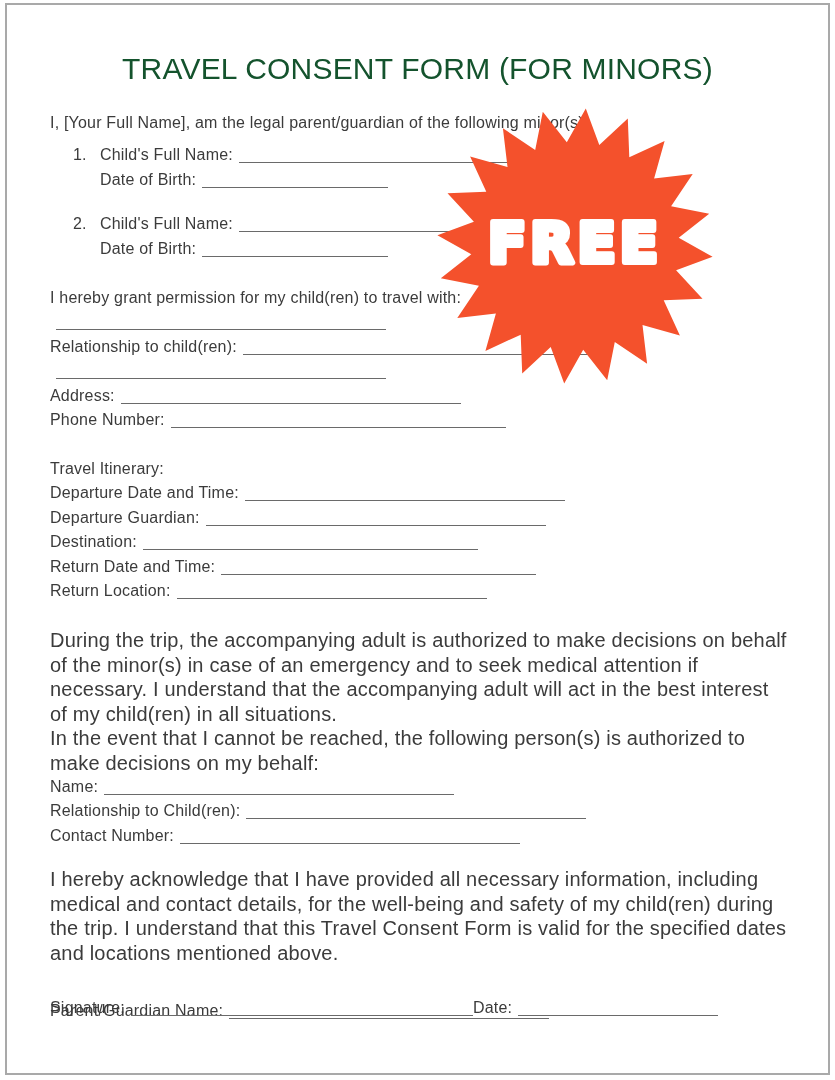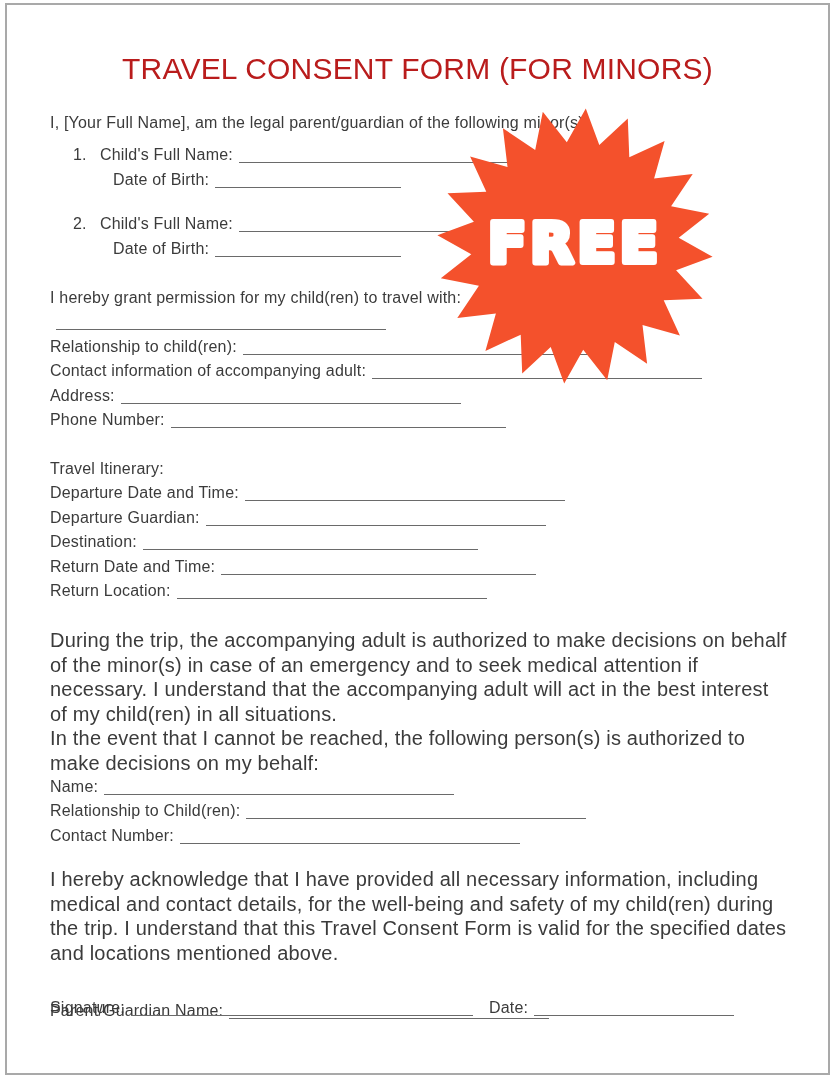--- a/index.html
+++ b/index.html
@@ -7,34 +7,34 @@
     width:835px;height:1080px;position:relative;background:#ffffff;
     font-family:"Liberation Sans", sans-serif;color:#3b3b3b;overflow:hidden;
   }
   .sheet{
     position:absolute;left:5px;top:3px;right:5px;bottom:5px;
     border:2px solid #a9a9a9;pointer-events:none;
   }
   .title{
     position:absolute;top:52px;left:0;width:835px;margin:0;
     text-align:center;font-size:30px;font-weight:500;letter-spacing:0.2px;
-    color:#b91c1c;
+    color:#14532d;
   }
   .row{
     position:absolute;left:50px;right:48px;
     font-size:16px;letter-spacing:0.2px;white-space:nowrap;
     line-height:24.5px;
   }
   .para{
     position:absolute;left:50px;width:740px;
     font-size:20px;letter-spacing:0.2px;line-height:24.6px;
     white-space:normal;
   }
   .num{display:inline-block;width:27px;margin-left:23px;}
-  .indent{margin-left:63px;}
+  .indent{margin-left:50px;}
   .bl{
     display:inline-block;height:16px;vertical-align:-3px;
     border-bottom:1.5px solid #6a6a6a;margin-left:6px;
   }
   .badge{
     position:absolute;left:435px;top:104px;width:280px;height:284px;
     z-index:5;
   }
   .badge text{
     font-family:"DejaVu Sans","Liberation Sans",sans-serif;
@@ -70,21 +70,21 @@
 <div class="row" style="top:286px">
   <span>I hereby grant permission for my child(ren) to travel with:</span>
 </div>
 <div class="row" style="top:310px">
   <span class="bl" style="width:330px"></span>
 </div>
 <div class="row" style="top:335px">
   <span>Relationship to child(ren):</span><span class="bl" style="width:345px"></span>
 </div>
 <div class="row" style="top:359px">
-  <span>Contact information of accompanying adult:</span><span class="bl" style="width:330px"></span>
+  <span class="bl" style="width:330px"></span>
 </div>
 <div class="row" style="top:384px">
   <span>Address:</span><span class="bl" style="width:340px"></span>
 </div>
 <div class="row" style="top:408px">
   <span>Phone Number:</span><span class="bl" style="width:335px"></span>
 </div>
 
 <div class="row" style="top:457px">
   <span>Travel Itinerary:</span>
@@ -117,19 +117,19 @@
 <div class="row" style="top:824px">
   <span>Contact Number:</span><span class="bl" style="width:340px"></span>
 </div>
 
 <div class="para" style="top:867px">I hereby acknowledge that I have provided all necessary information, including medical and contact details, for the well-being and safety of my child(ren) during the trip. I understand that this Travel Consent Form is valid for the specified dates and locations mentioned above.</div>
 
 <div class="row" style="top:999px">
   <span>Parent/Guardian Name:</span><span class="bl" style="width:320px"></span>
 </div>
 <div class="row" style="top:996px">
-  <span>Signature:</span><span class="bl" style="width:342px"></span><span style="margin-left:16px">Date:</span><span class="bl" style="width:200px"></span>
+  <span>Signature:</span><span class="bl" style="width:342px"></span><span style="">Date:</span><span class="bl" style="width:200px"></span>
 </div>
 
 <svg class="badge" viewBox="0 0 280 284">
   <polygon id="star" points="150.8,4.4 164.3,40.9 192.8,14.5 194.3,53.3 229.6,37.1 219.1,74.5 257.7,69.9 236.1,102.2 274.2,109.8 243.7,133.8 277.6,152.8 241.1,166.3 267.5,194.8 228.7,196.3 244.9,231.6 207.5,221.1 212.1,259.7 179.8,238.1 172.2,276.2 148.2,245.7 129.2,279.6 115.7,243.1 87.2,269.5 85.7,230.7 50.4,246.9 60.9,209.5 22.3,214.1 43.9,181.8 5.8,174.2 36.3,150.2 2.4,131.2 38.9,117.7 12.5,89.2 51.3,87.7 35.1,52.4 72.5,62.9 67.9,24.3 100.2,45.9 107.8,7.8 131.8,38.3" fill="#f4512c"></polygon>
   <text id="star-label" x="140" y="158" text-anchor="middle" fill="#ffffff" stroke="#ffffff">FREE</text>
 </svg>
 
 </body></html>

